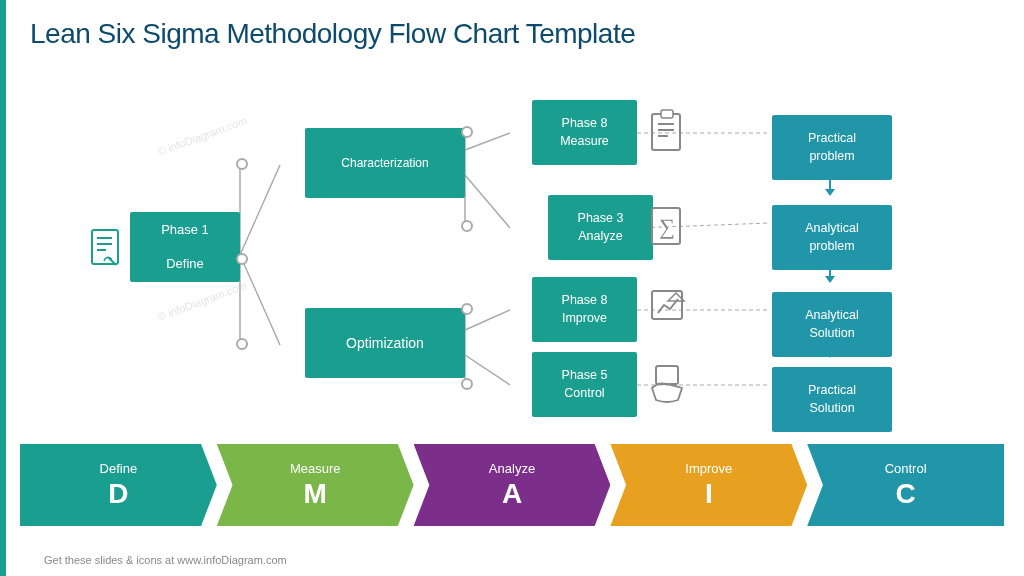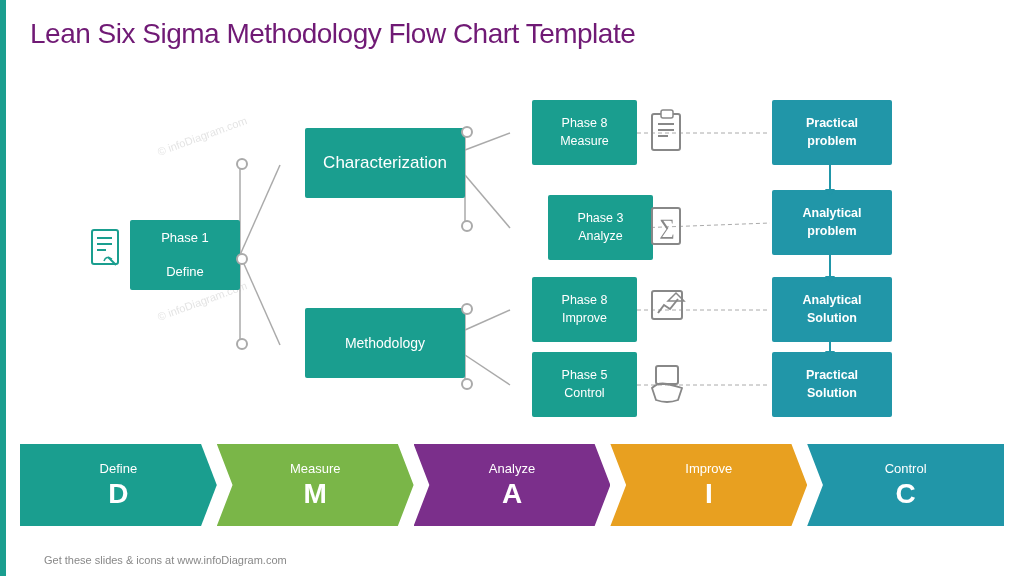--- a/index.html
+++ b/index.html
@@ -12,21 +12,21 @@
       position: relative;
     }
 
     
     .title {
       position: absolute;
       top: 18px;
       left: 30px;
       font-size: 28px;
       font-weight: 300;
-      color: #701a75;
+      color: #0c4a6e;
       letter-spacing: -0.5px;
     }
 
     
     .left-accent {
       position: absolute;
       left: 0;
       top: 0;
       width: 6px;
       height: 576px;
@@ -42,21 +42,21 @@
       pointer-events: none;
       user-select: none;
     }
     .wm1 { top: 130px; left: 155px; }
     .wm2 { top: 295px; left: 155px; }
 
     
     .phase1-box {
       position: absolute;
       left: 130px;
-      top: 220px;
+      top: 212px;
       width: 110px;
       height: 70px;
       background: #1a9e8f;
       color: white;
       display: flex;
       flex-direction: column;
       align-items: center;
       justify-content: center;
       font-size: 13px;
       font-weight: 500;
@@ -80,21 +80,21 @@
       position: absolute;
       left: 305px;
       top: 128px;
       width: 160px;
       height: 70px;
       background: #1a9e8f;
       color: white;
       display: flex;
       align-items: center;
       justify-content: center;
-      font-size: 17px;
+      font-size: 12px;
       font-weight: 500;
       text-align: right;
       border-radius: 2px;
     }
 
     
     .opt-box {
       position: absolute;
       left: 305px;
       top: 308px;
@@ -138,24 +138,25 @@
       position: absolute;
       width: 120px;
       height: 65px;
       background: #2196a8;
       color: white;
       display: flex;
       flex-direction: column;
       align-items: center;
       justify-content: center;
       font-size: 12.5px;
-      font-weight: 700;
+      font-weight: 400;
       text-align: center;
       line-height: 1.4;
       border-radius: 2px;
+      margin-top: 15px;
     }
     .sol1 { left: 772px; top: 100px; background: #2196a8; }
     .sol2 { left: 772px; top: 190px; background: #2196a8; }
     .sol3 { left: 772px; top: 277px; background: #2196a8; }
     .sol4 { left: 772px; top: 352px; background: #2196a8; }
 
     
     .arrow-down {
       position: absolute;
       left: 829px;
@@ -310,21 +311,21 @@
 <div class="phase1-box">
   <span>Phase 1</span>
   <span>Define</span>
 </div>
 
 <div class="char-box">
   <span>Characterization</span>
 </div>
 
 <div class="opt-box">
-  <span>Methodology</span>
+  <span>Optimization</span>
 </div>
 
 <div class="circle" style="left:236px; top:158px;"></div>
 <div class="circle" style="left:236px; top:253px;"></div>
 <div class="circle" style="left:236px; top:338px;"></div>
 
 <div class="circle" style="left:461px; top:126px;"></div>
 <div class="circle" style="left:461px; top:220px;"></div>
 
 <div class="circle" style="left:461px; top:303px;"></div>

